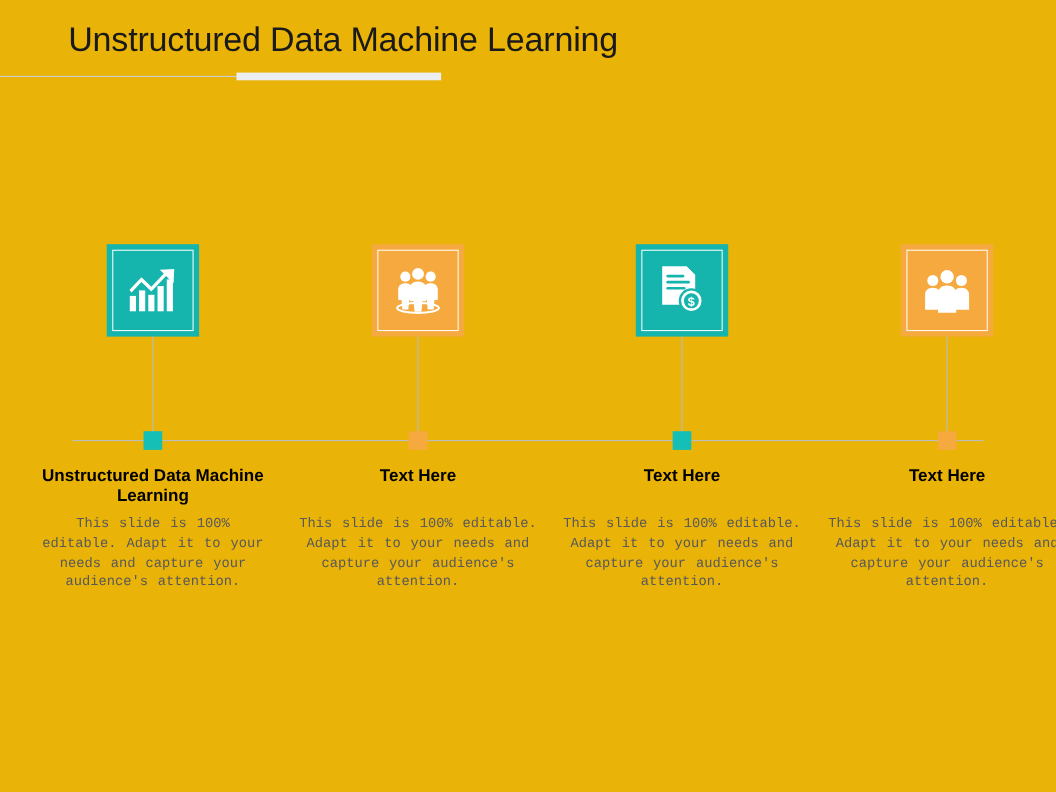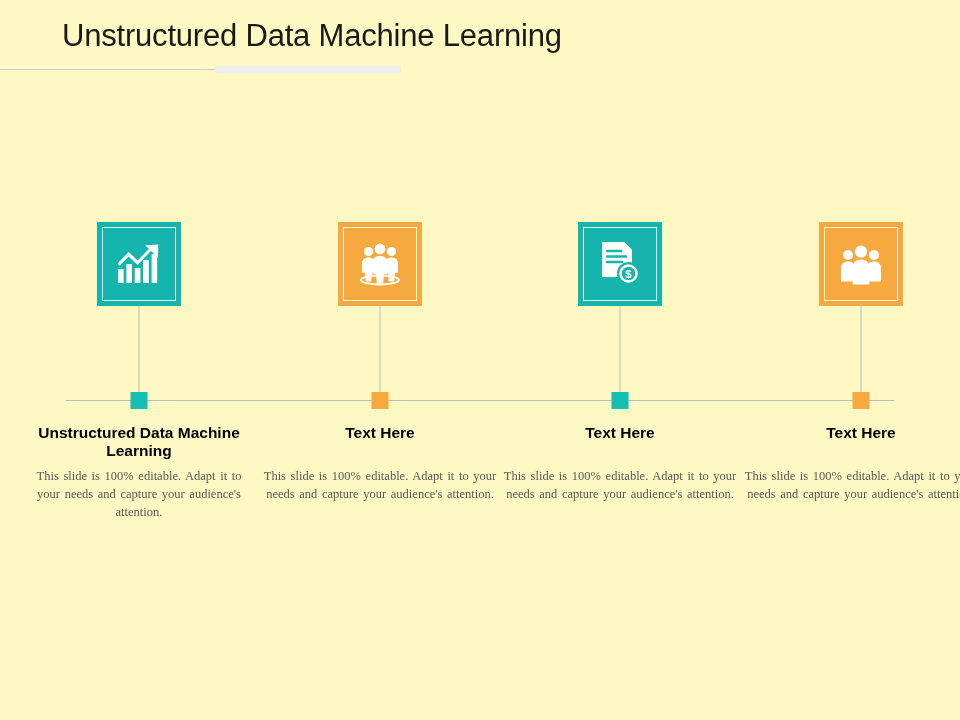--- a/index.html
+++ b/index.html
@@ -9,21 +9,21 @@
     height: 720px;
     background: #ffffff;
     font-family: "Liberation Sans", sans-serif;
     overflow: hidden;
   }
 
   #slide {
     position: relative;
     width: 960px;
     height: 720px;
-    background: #fef9c3;
+    background: #eab308;
   }
 
   
   #title-block {
     position: absolute;
     left: 0;
     top: 18px;
     width: 960px;
     height: 60px;
   }
@@ -138,21 +138,21 @@
   .body-text {
     position: absolute;
     top: 246px;
     left: 0;
     width: 240px;
     text-align: center;
     font-size: 12.5px;
     color: #58595b;
     line-height: 1.42;
     word-spacing: 1.5px;
-    font-family: Liberation Serif, serif;
+    font-family: Liberation Mono, monospace;
   }
   .col-0 .body-text { width: 216px; left: 12px; }
 </style>
 </head>
 <body>
 
 <div id="slide">
 
   <div id="title-block">
     <div id="slide-title">Unstructured Data Machine Learning</div>

